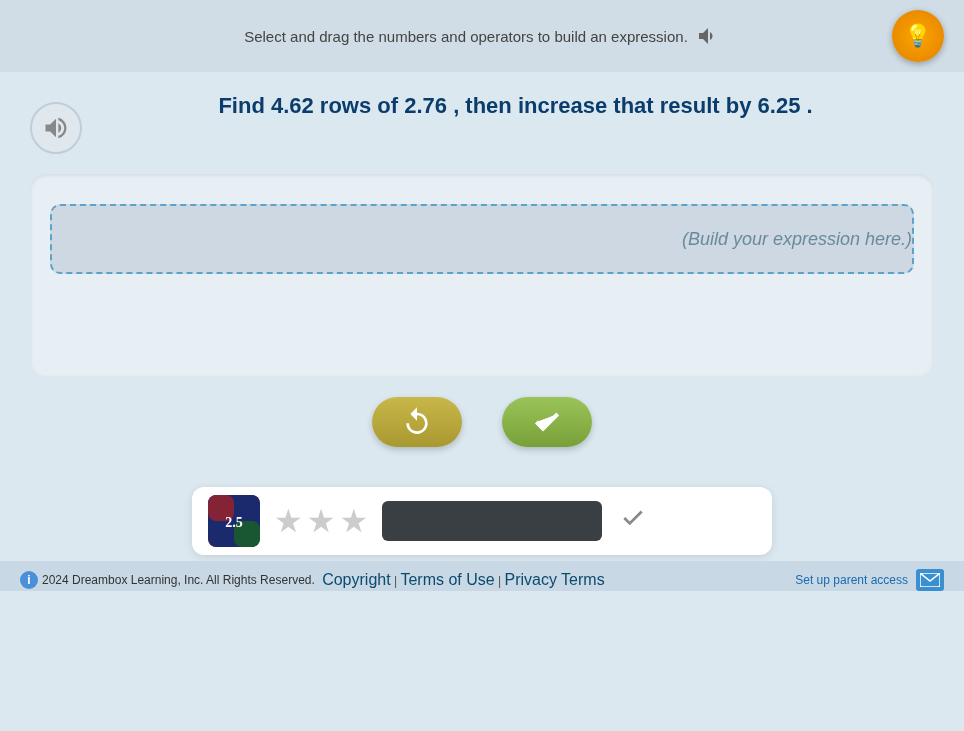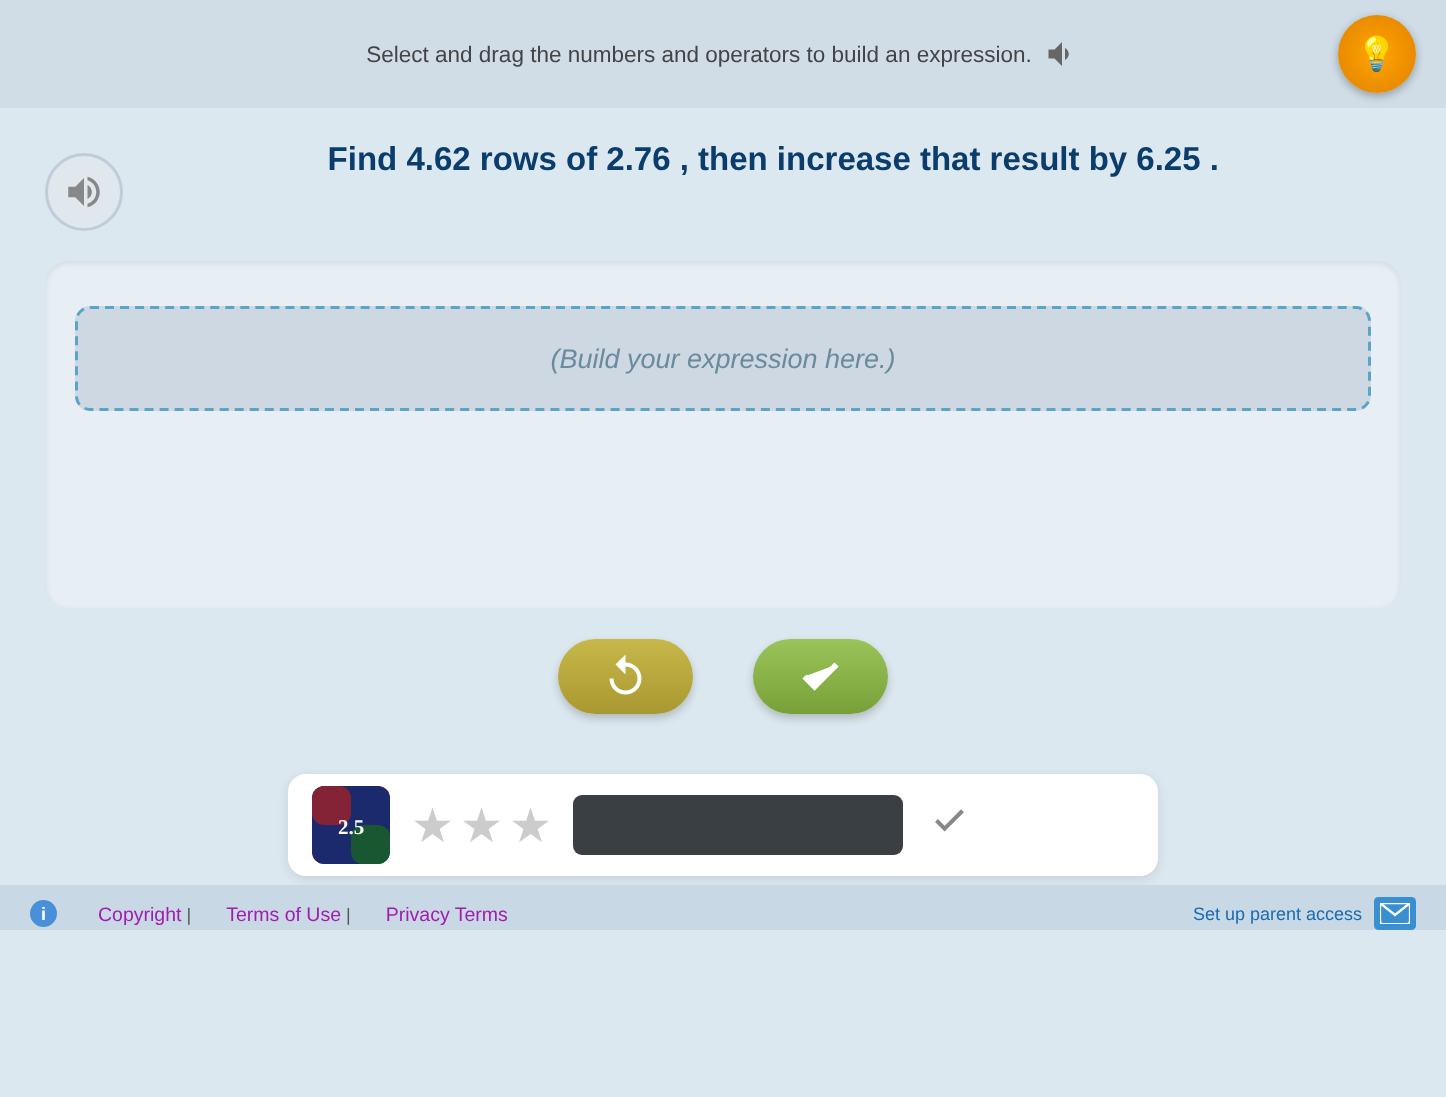--- a/index.html
+++ b/index.html
@@ -96,25 +96,25 @@
       margin-bottom: 20px;
       box-shadow: inset 0 1px 4px rgba(0,0,0,0.1);
     }
     .expression-drop-zone {
       border: 2.5px dashed #5ba3c9;
       border-radius: 10px;
       background: #cdd8e2;
       min-height: 70px;
       display: flex;
       align-items: center;
-      justify-content: center;
+      justify-content: flex-end;
       color: #6a8a9f;
       font-size: 18px;
       font-style: italic;
-      margin-bottom: 42px;
+      margin-bottom: 13px;
     }
 
     
     .tokens-area {
       display: flex;
       flex-wrap: wrap;
       gap: 12px;
       justify-content: center;
       min-height: 60px;
       padding: 10px;
@@ -235,24 +235,23 @@
       border-radius: 50%;
       display: flex;
       align-items: center;
       justify-content: center;
       color: white;
       font-weight: bold;
       font-size: 12px;
       cursor: pointer;
     }
     .footer-links a {
-      color: #a21caf;
+      color: #0c4a6e;
       text-decoration: none;
-      font-size: 13px;
-      margin-left: 20px;
+      font-size: 16px;
     }
     .footer-links span { color: #555; }
     .parent-access {
       color: #1a6bb0;
       text-decoration: none;
       font-size: 12px;
       display: flex;
       align-items: center;
       gap: 4px;
     }
@@ -341,20 +340,21 @@
       <svg viewBox="0 0 24 24" fill="none" stroke="#888" stroke-width="2.5" width="26" height="26">
         <polyline points="20 6 9 17 4 12"></polyline>
       </svg>
     </button>
   </div>
 </div>
 
 <div class="footer footer-bottom">
   <div class="footer-left">
     <div class="footer-info-icon">i</div>
+    <span>2024 Dreambox Learning, Inc. All Rights Reserved.</span>
     <span class="footer-links">
       &nbsp;<a href="#">Copyright</a>
       <span> | </span>
       <a href="#">Terms of Use</a>
       <span> | </span>
       <a href="#">Privacy Terms</a>
     </span>
   </div>
   <div style="display:flex;align-items:center;gap:8px;">
     <a href="#" class="parent-access">Set up parent access</a>

